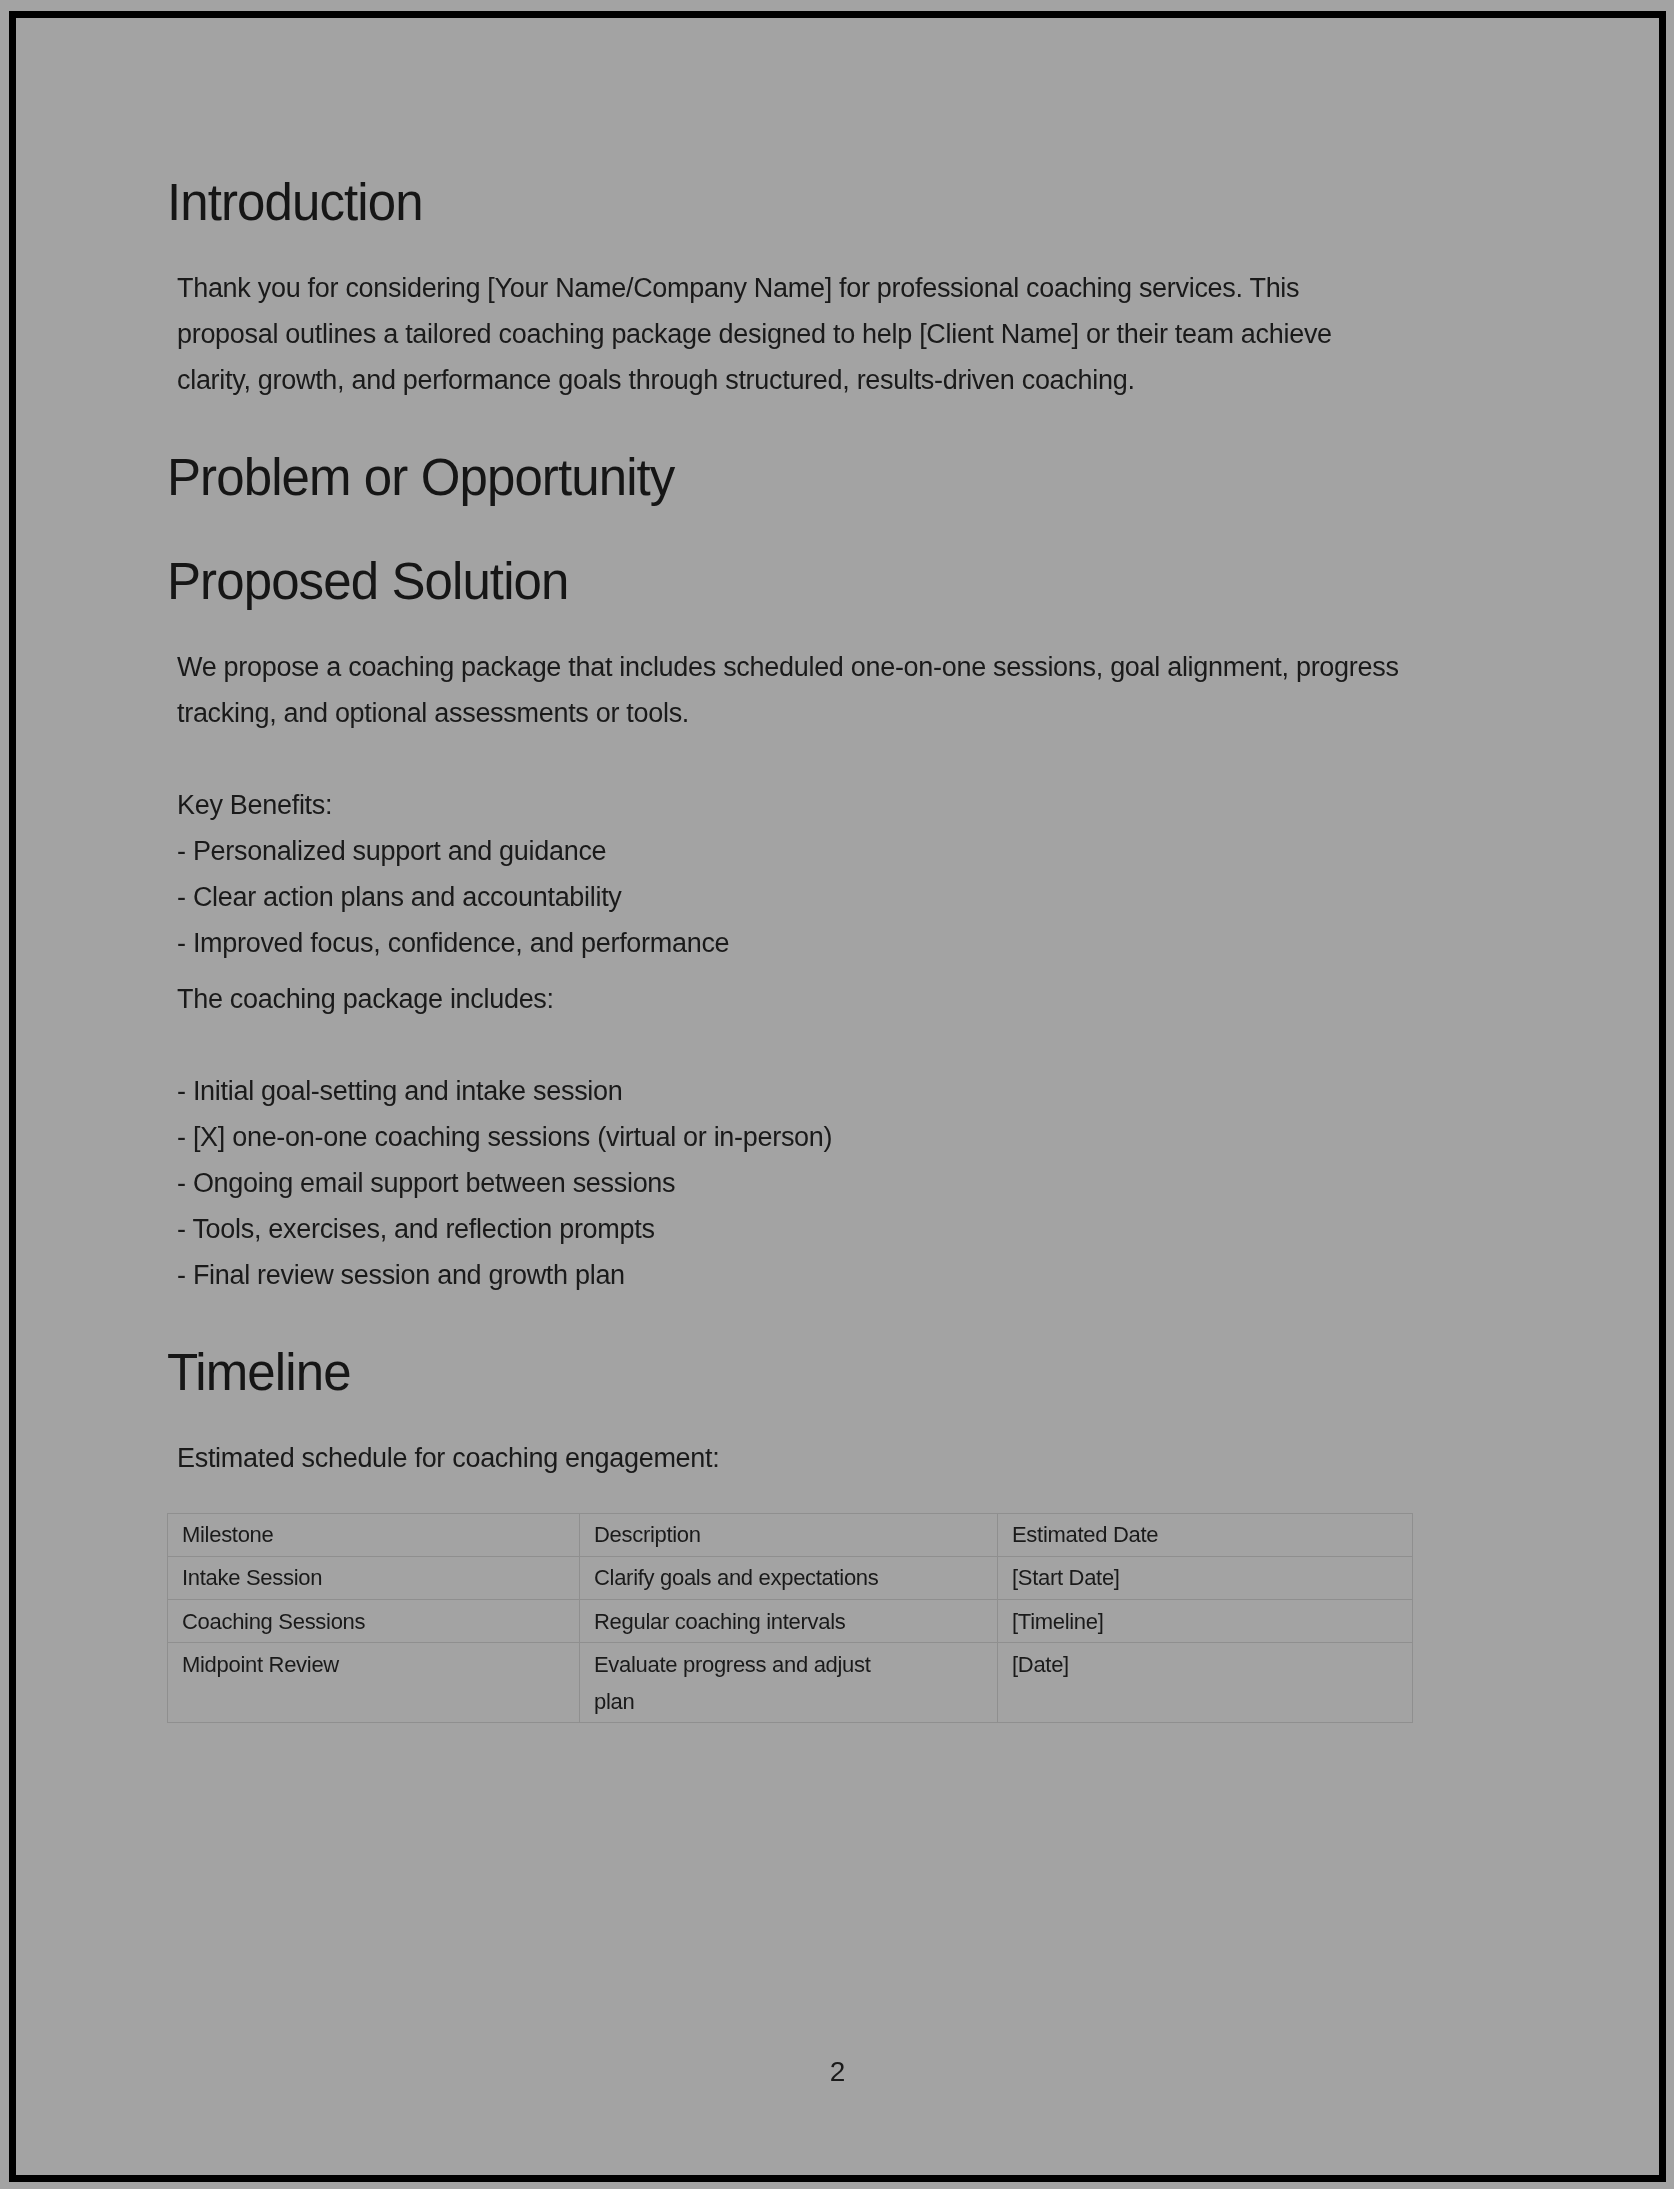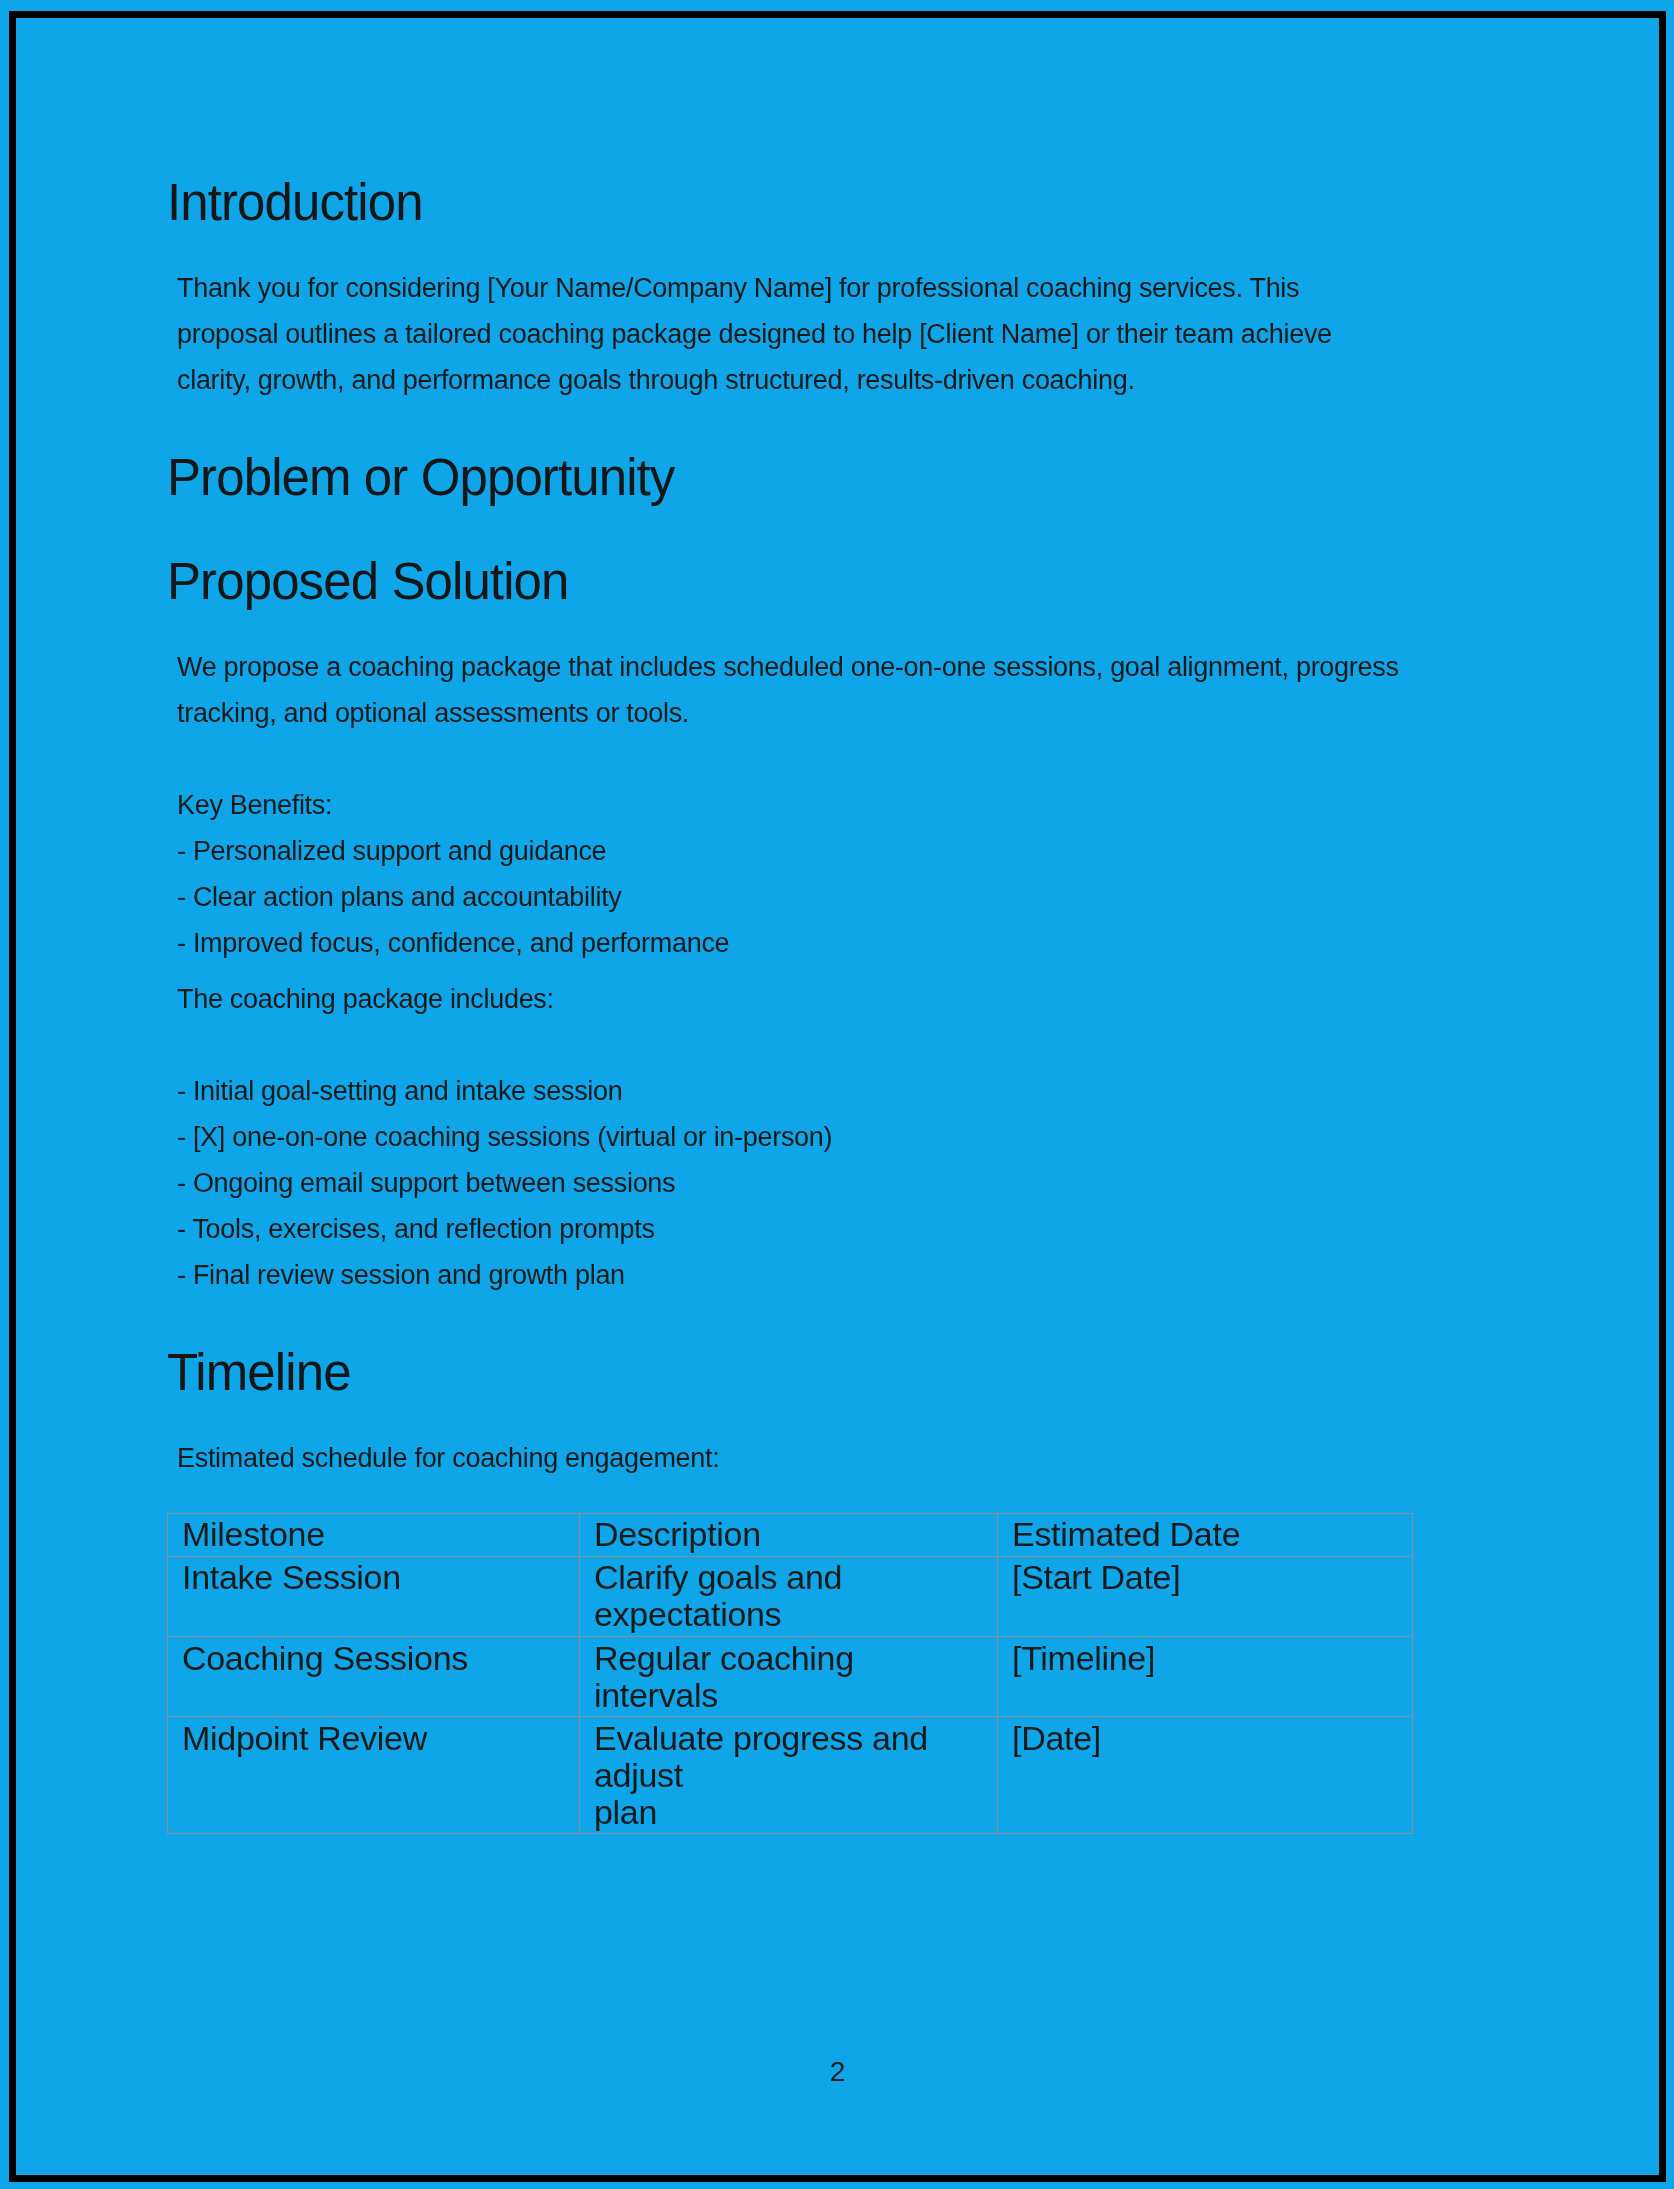--- a/index.html
+++ b/index.html
@@ -4,21 +4,21 @@
 <style>
   html, body {
     margin: 0;
     padding: 0;
     background: #ffffff;
   }
   .page {
     position: relative;
     width: 1675px;
     height: 2189px;
-    background: #0ea5e9;
+    background: #a3a3a3;
     overflow: hidden;
     font-family: "Liberation Sans", "DejaVu Sans", sans-serif;
     color: #141414;
   }
   .page-frame {
     position: absolute;
     left: 8.8px;
     top: 10.5px;
     right: 8.8px;
     bottom: 7px;
@@ -55,21 +55,21 @@
   }
   table.timeline {
     margin-top: 32px;
     border-collapse: collapse;
     table-layout: fixed;
     width: 1245px;
   }
   table.timeline th,
   table.timeline td {
     border: 1.8px solid #8f8f8f;
-    font-size: 34px;
+    font-size: 22px;
     font-weight: 400;
     letter-spacing: -0.3px;
     line-height: 37px;
     padding: 2.6px 14px;
     text-align: left;
     vertical-align: top;
     white-space: pre-line;
     color: #1a1a1a;
   }
   .page-footer {

